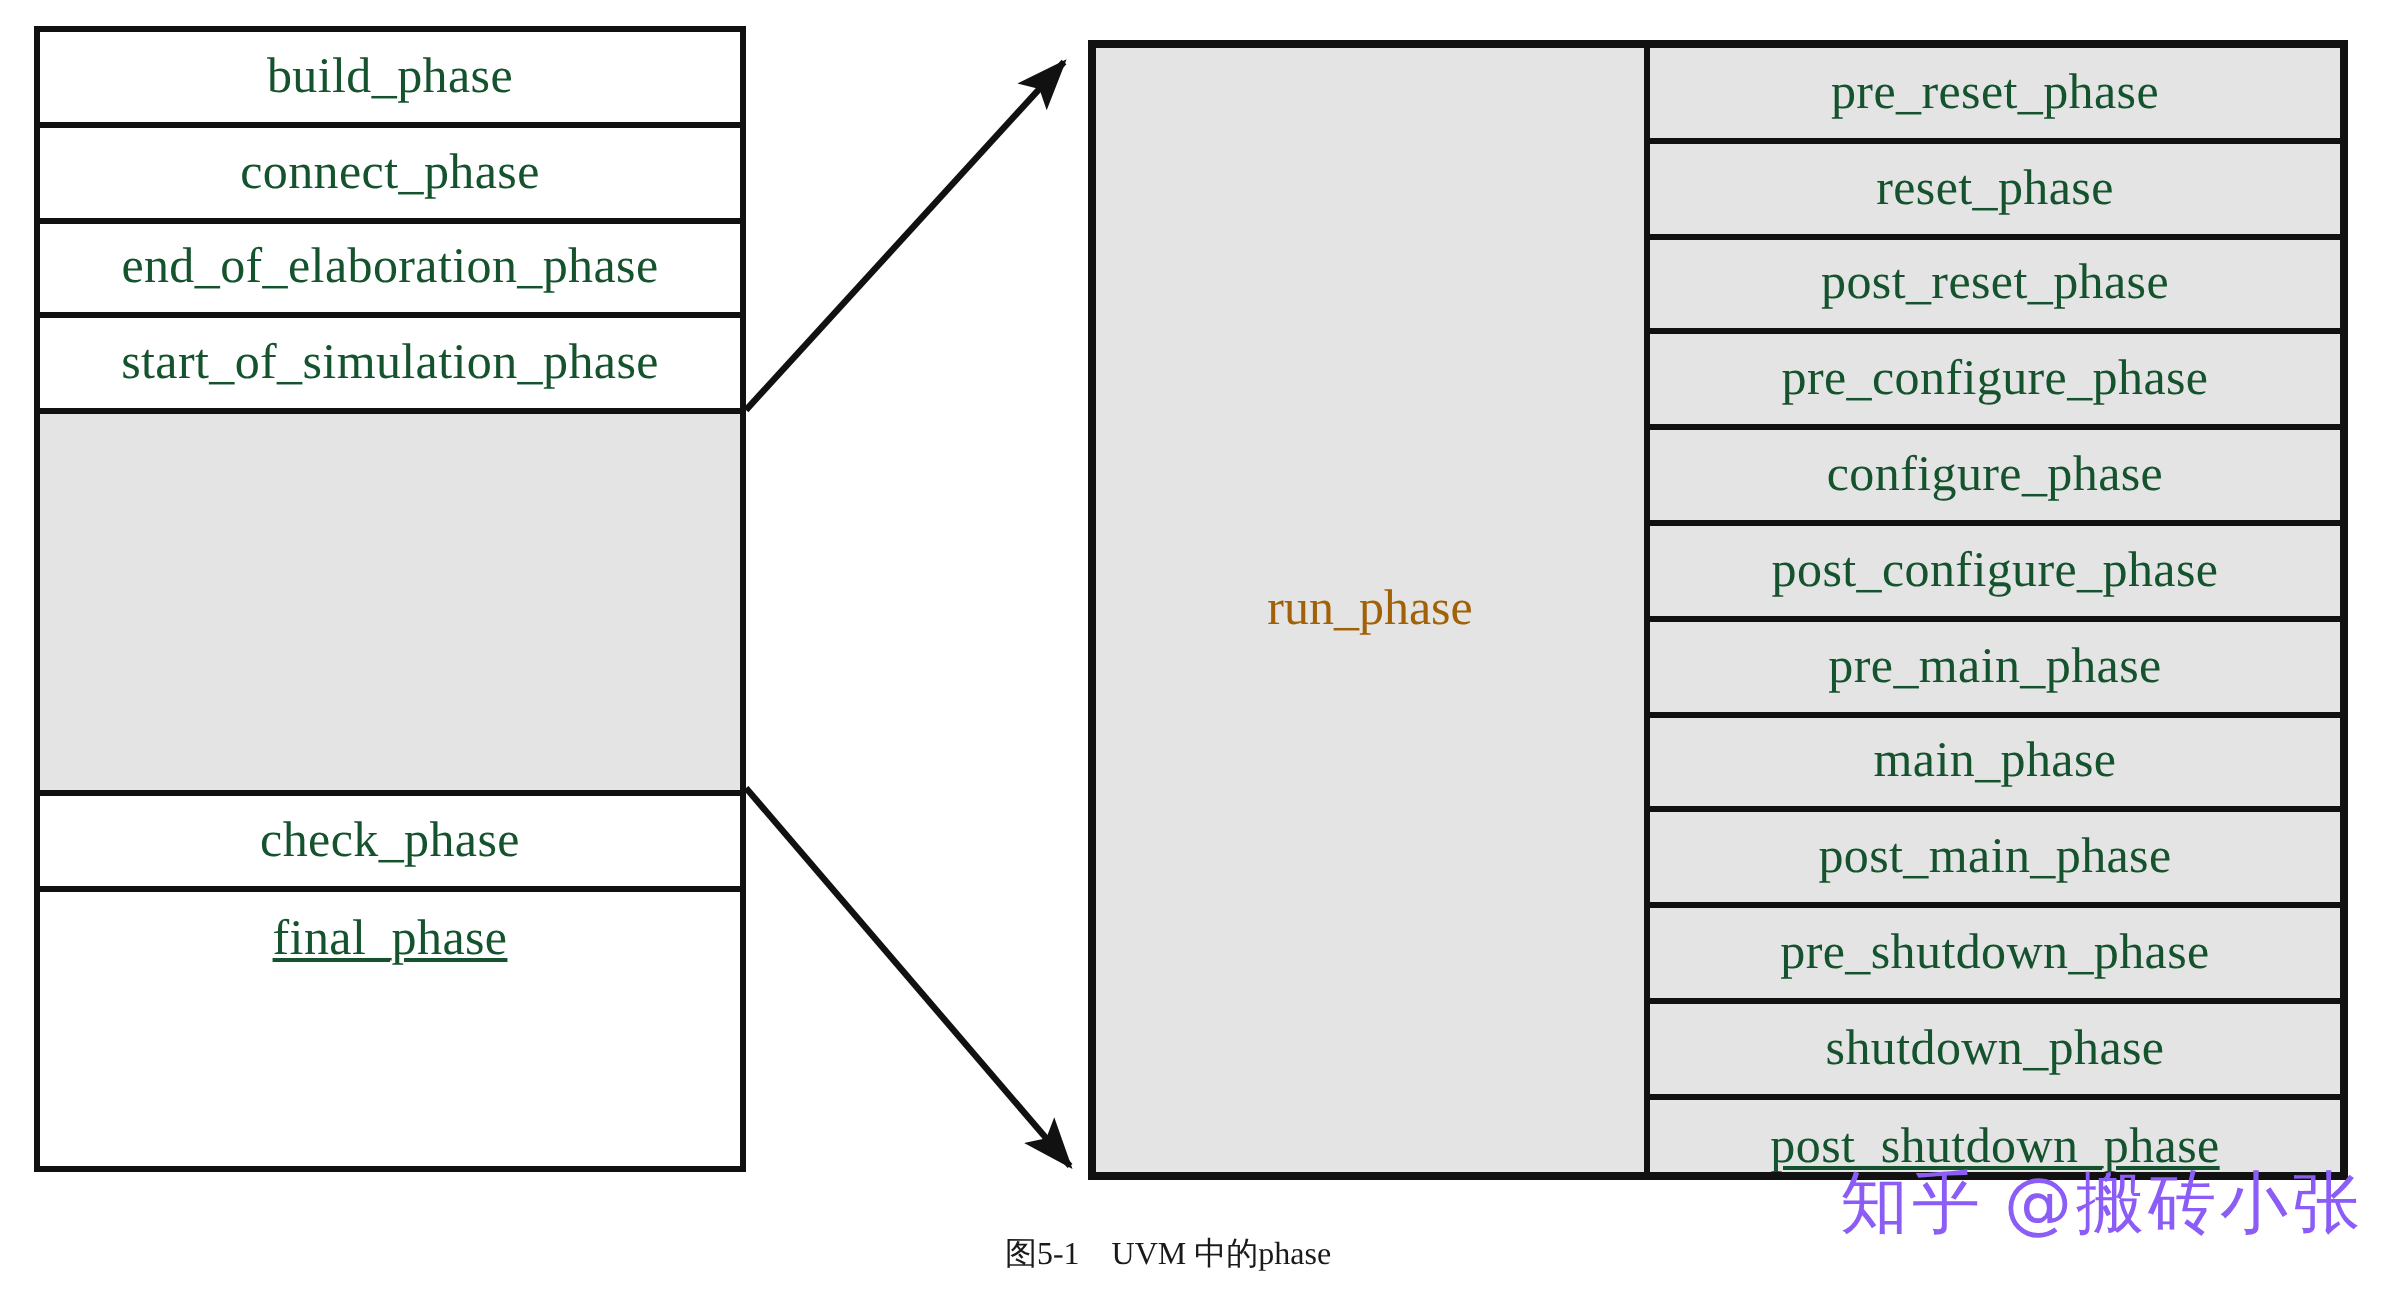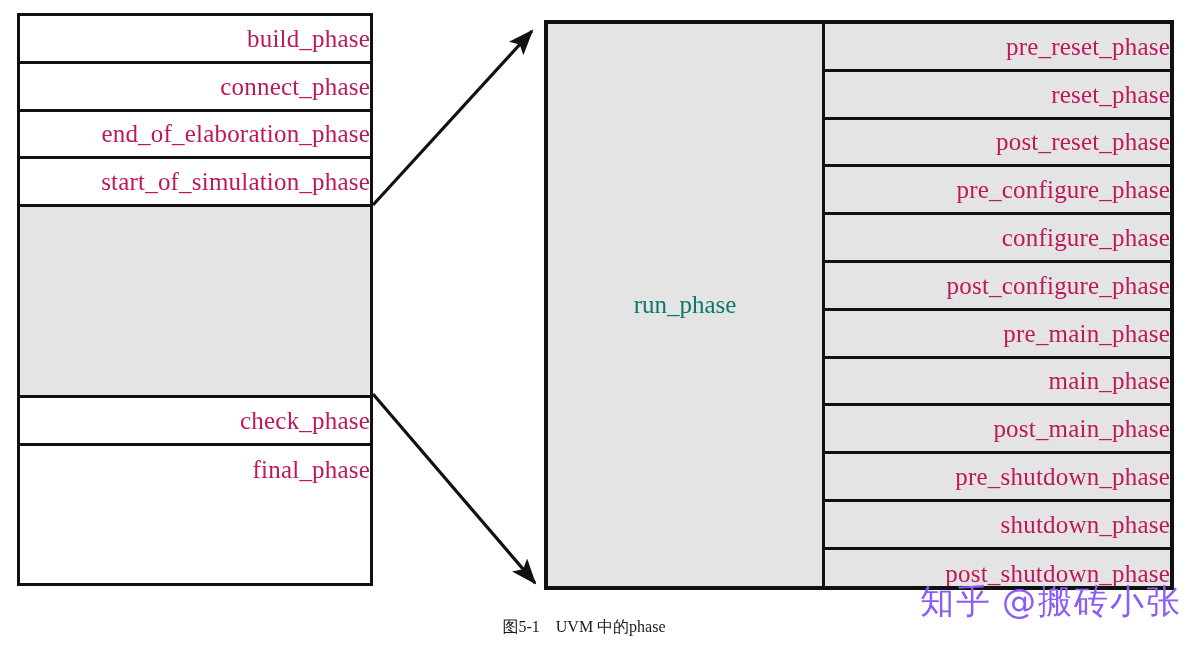--- a/index.html
+++ b/index.html
@@ -26,30 +26,31 @@
     border: 3px solid #111111;
     box-sizing: border-box;
     background: #ffffff;
   }
   .phase-cell {
     position: relative;
     box-sizing: border-box;
     border-bottom: 3px solid #111111;
     display: flex;
     align-items: center;
-    justify-content: flex-end;
+    justify-content: center;
     font-size: 25px;
     line-height: 1;
     letter-spacing: 0.2px;
     white-space: nowrap;
     background: #ffffff;
-    color: #be185d;
+    color: #14532d;
   }
   .phase-cell:last-child {
     border-bottom: none;
+    text-decoration: underline;
   }
   .phase-cell.spacer {
     background: #e4e4e4;
   }
 
   
   #left-column {
     left: 17px;
     top: 13px;
     width: 356px;
@@ -73,21 +74,21 @@
   }
   #run-phase-main {
     width: 277px;
     flex: 0 0 277px;
     background: #e4e4e4;
     border-right: 3px solid #111111;
     display: flex;
     align-items: center;
     justify-content: center;
     font-size: 25px;
-    color: #0f766e;
+    color: #a16207;
     white-space: nowrap;
     box-sizing: border-box;
   }
   #run-subphases {
     flex: 1 1 auto;
     display: flex;
     flex-direction: column;
     background: #e4e4e4;
     box-sizing: border-box;
     overflow: hidden;

